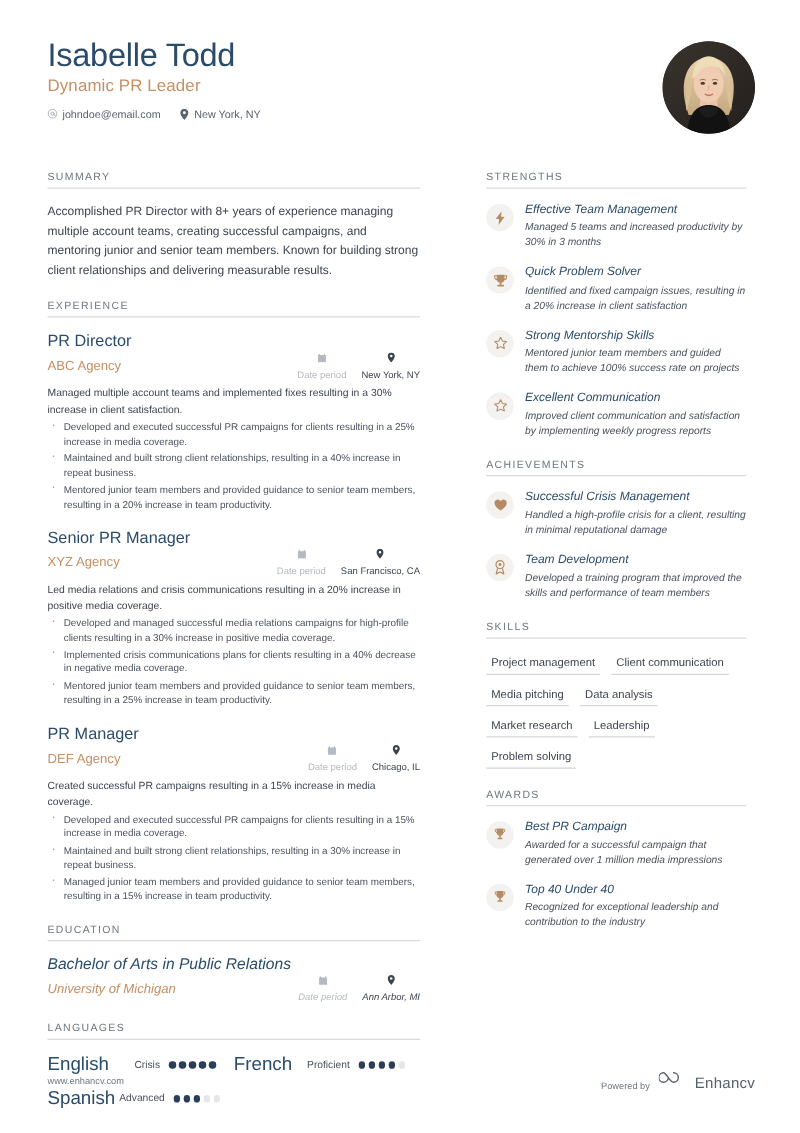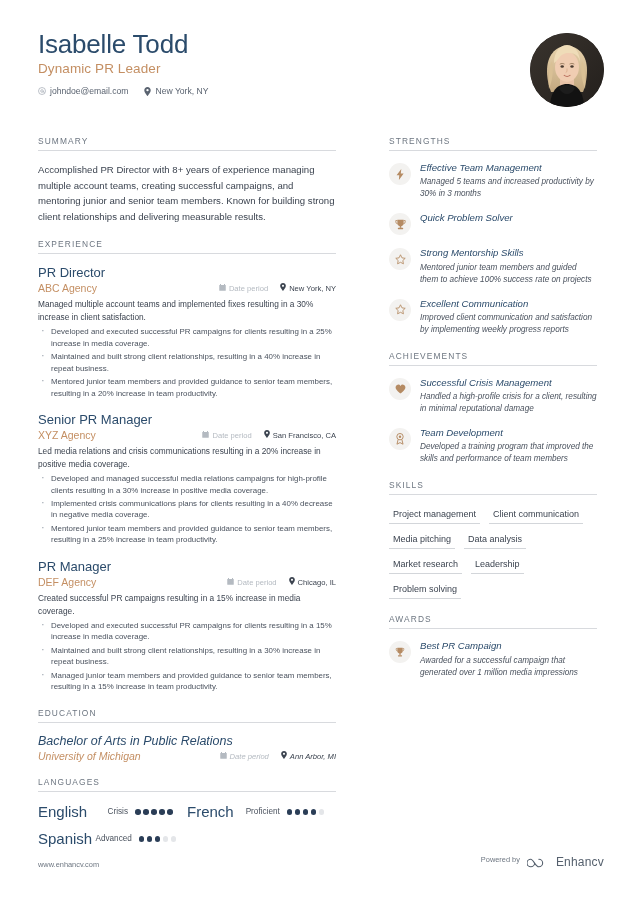--- a/index.html
+++ b/index.html
@@ -46,21 +46,21 @@
   }
   .sec { margin-bottom: 15px; }
 
   .summary-text { font-size: 9.6px; line-height: 1.62; color: #3c4450; }
 
   
   .job { margin-bottom: 13px; }
   .job-title { font-size: 13px; color: #2b4b6b; line-height: 1.25; }
   .job-meta { display: flex; align-items: center; margin-top: 1px; }
   .company { font-size: 10.5px; color: #c48f63; flex: 1; }
-  .meta-date, .meta-loc { display: flex; align-items: center; gap: 3px; font-size: 7.6px; }
+  .meta-date, .meta-loc { display: flex; align-items: center; gap: 3px; font-size: 7.6px; flex-direction: column; }
   .meta-date { color: #b4bac1; margin-right: 12px; }
   .meta-loc { color: #3c4450; }
   .meta-date .ic { color: #b4bac1; }
   .meta-loc .ic { color: #3c4450; }
   .job-desc { font-size: 8.3px; line-height: 1.5; color: #3c4450; margin-top: 4px; }
   ul.bullets { list-style: none; margin-top: 3px; }
   ul.bullets li {
     position: relative; padding-left: 13px; font-size: 7.9px;
     line-height: 1.45; color: #4a525e; margin-bottom: 2px;
   }
@@ -98,21 +98,21 @@
     font-size: 9px; color: #3c4450; padding: 3px 4px 4px 4px;
     border-bottom: 1px solid #d3d6da;
   }
 
   
   .footer {
     position: absolute; left: 38px; right: 36px; bottom: 33px;
     display: flex; align-items: center; justify-content: space-between;
   }
   .footer-url { font-size: 7.4px; color: #6d7681; }
-  .footer-right { display: flex; align-items: flex-start; gap: 7px; margin-left: 16px; }
+  .footer-right { display: flex; align-items: flex-end; gap: 7px; margin-left: 16px; }
   .powered { font-size: 7.4px; color: #6d7681; }
   .brand { font-size: 12px; color: #55606d; letter-spacing: 0.2px; }
 </style>
 </head>
 <body>
 
 <div class="page">
 
   <div class="header">
     <div class="name">Isabelle Todd</div>
@@ -360,20 +360,21 @@
           <div class="ibadge">
             <svg width="11" height="11" viewBox="0 0 14 14">
                 <path d="M3 1h8v4a4 4 0 0 1-8 0V1z" fill="currentColor"></path>
                 <path d="M3 2H1v1.6A2.4 2.4 0 0 0 3.4 6M11 2h2v1.6A2.4 2.4 0 0 1 10.6 6" stroke="currentColor" stroke-width="1.1" fill="none"></path>
                 <rect x="6" y="8.6" width="2" height="2.6" fill="currentColor"></rect>
                 <rect x="3.6" y="11.2" width="6.8" height="1.8" rx="0.6" fill="currentColor"></rect>
               </svg>
           </div>
           <div class="ibody">
             <div class="ihead">Quick Problem Solver</div>
+            <div class="idesc">Identified and fixed campaign issues, resulting in a 20% increase in client satisfaction</div>
           </div>
         </div>
 
         <div class="ritem">
           <div class="ibadge">
             <svg width="11" height="11" viewBox="0 0 14 14">
                 <path d="M7 1l1.85 3.9 4.15.55-3.05 2.9.78 4.15L7 10.55 3.27 12.5l.78-4.15L1 5.45l4.15-.55L7 1z" fill="none" stroke="currentColor" stroke-width="1.1" stroke-linejoin="round"></path>
               </svg>
           </div>
           <div class="ibody">
@@ -449,20 +450,34 @@
                 <rect x="5.2" y="7.6" width="1.6" height="3" fill="currentColor"></rect>
                 <rect x="3.4" y="10.4" width="5.2" height="1.6" rx="0.5" fill="currentColor"></rect>
               </svg>
           </div>
           <div class="ibody">
             <div class="ihead">Best PR Campaign</div>
             <div class="idesc">Awarded for a successful campaign that generated over 1 million media impressions</div>
           </div>
         </div>
 
+        <div class="ritem">
+          <div class="ibadge">
+            <svg width="10" height="11" viewBox="0 0 12 14">
+                <path d="M2.6 1h6.8v3.8a3.4 3.4 0 0 1-6.8 0V1z" fill="currentColor"></path>
+                <path d="M2.6 2H1.2v1.2A2 2 0 0 0 3 5.2M9.4 2h1.4v1.2a2 2 0 0 1-1.8 2" stroke="currentColor" stroke-width="1" fill="none"></path>
+                <rect x="5.2" y="7.6" width="1.6" height="3" fill="currentColor"></rect>
+                <rect x="3.4" y="10.4" width="5.2" height="1.6" rx="0.5" fill="currentColor"></rect>
+              </svg>
+          </div>
+          <div class="ibody">
+            <div class="ihead">Top 40 Under 40</div>
+            <div class="idesc">Recognized for exceptional leadership and contribution to the industry</div>
+          </div>
+        </div>
       </div>
     </div>
   </div>
 
   <div class="footer">
     <span class="footer-url">www.enhancv.com</span>
     <span class="footer-right">
       <span class="powered">Powered by</span>
       <span>
         <svg width="22" height="12" viewBox="0 0 26 14">

